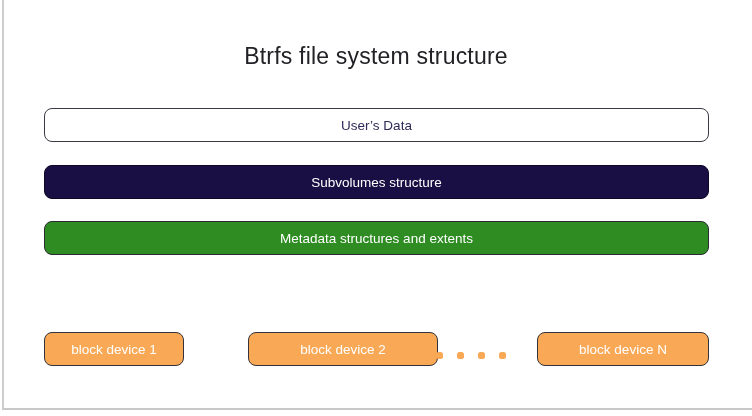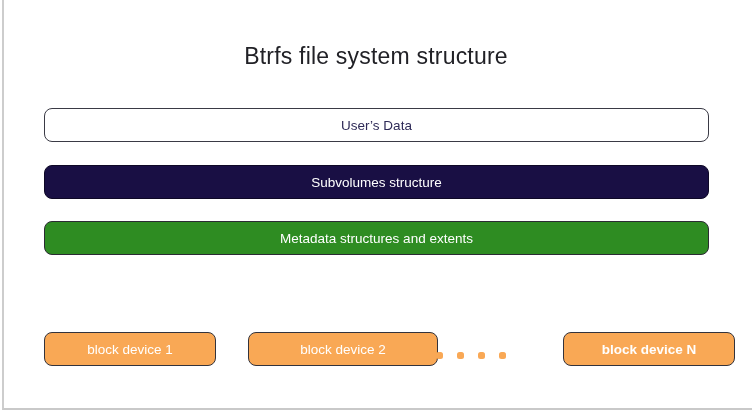--- a/index.html
+++ b/index.html
@@ -39,23 +39,23 @@
   .layer-3 { top: 169px; border-color: #2b2b33; }
   .device-row { position: absolute; top: 224px; left: 0; width: 665px; height: 34px; }
   .device {
     position: absolute; top: 0; height: 34px;
     box-sizing: border-box;
     border: 1.5px solid #33333c;
     border-radius: 8px;
     display: flex; align-items: center; justify-content: center;
     font-size: 13.5px;
   }
-  .device-1 { left: 0; width: 172px; }
+  .device-1 { left: 0; width: 140px; }
   .device-2 { left: 204px; width: 190px; }
-  .device-n { left: 519px; width: 172px; font-weight: bold; }
+  .device-n { left: 493px; width: 172px; }
   .dots { position: absolute; left: 392px; top: 20px; display: flex; gap: 14px; }
   .dot { width: 7px; height: 7px; border-radius: 2.5px; display: block; }
   .label { white-space: nowrap; }
 </style>
 </head>
 <body>
 
 <div class="frame"></div>
 
 <h1 class="title">Btrfs file system structure</h1>

